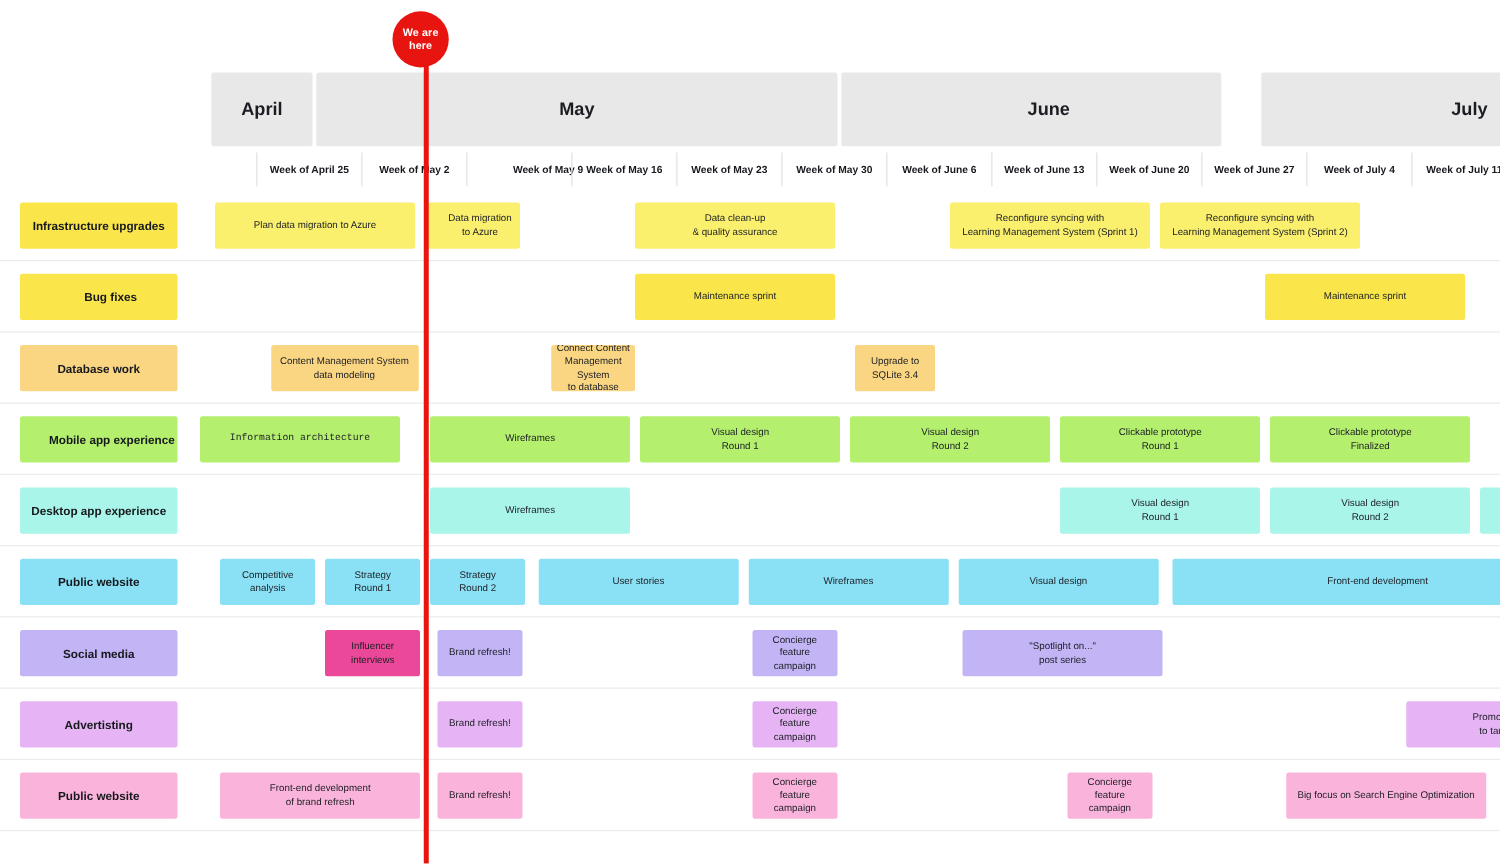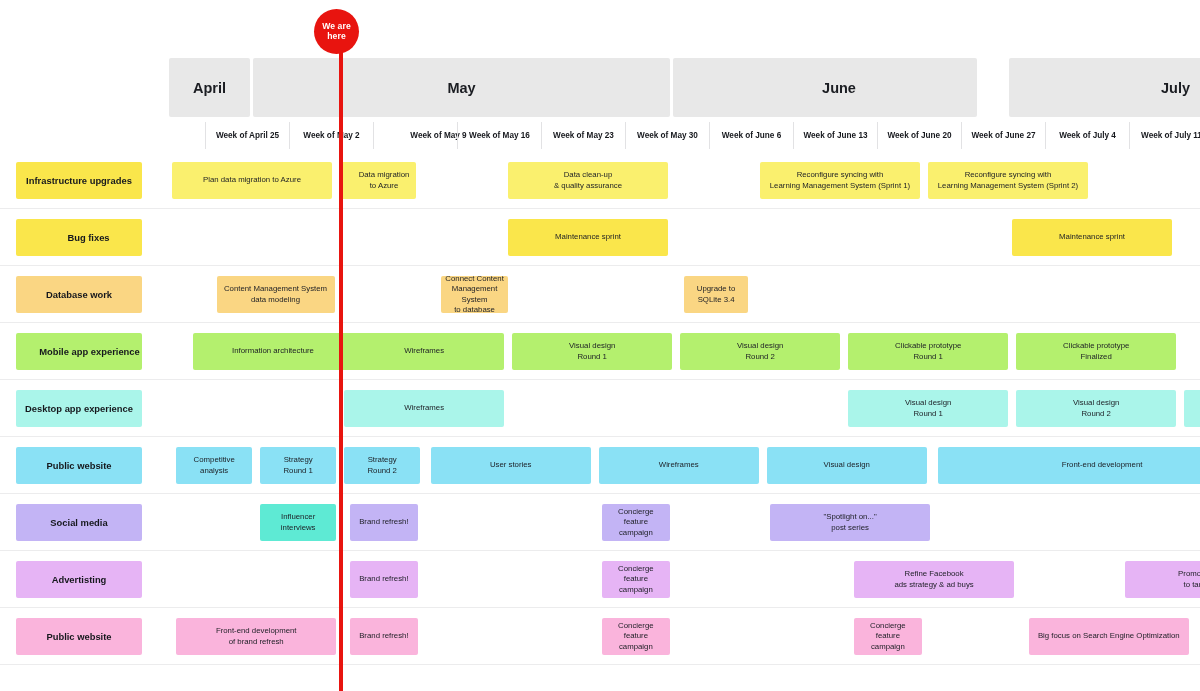--- a/index.html
+++ b/index.html
@@ -238,21 +238,21 @@
 data modeling</span></div>
         <div class="bar" style="left: 440.8px; width: 67.6px; background: rgb(250, 214, 131);"><span>Connect Content
 Management System
 to database</span></div>
         <div class="bar" style="left: 684.4px; width: 63.4px; background: rgb(250, 214, 131);"><span>Upgrade to SQLite 3.4</span></div>
       </div>
       <div class="row">
         <div class="row-label" style="background: rgb(180, 240, 110); padding-left: 21px;">
           <span>Mobile app experience</span>
         </div>
-        <div class="bar" style="left: 193px; width: 160px; background: rgb(180, 240, 110);"><span>Information architecture</span></div>
+        <div class="bar" style="left: 160px; width: 160px; background: rgb(180, 240, 110); font-family: Liberation Mono, monospace;"><span>Information architecture</span></div>
         <div class="bar" style="left: 344.2px; width: 160px; background: rgb(180, 240, 110);"><span>Wireframes</span></div>
         <div class="bar" style="left: 512.2px; width: 160px; background: rgb(180, 240, 110);"><span>Visual design
 Round 1</span></div>
         <div class="bar" style="left: 680.2px; width: 160px; background: rgb(180, 240, 110);"><span>Visual design
 Round 2</span></div>
         <div class="bar" style="left: 848.2px; width: 160px; background: rgb(180, 240, 110);"><span>Clickable prototype
 Round 1</span></div>
         <div class="bar" style="left: 1016.2px; width: 160px; background: rgb(180, 240, 110);"><span>Clickable prototype
 Finalized</span></div>
       </div>
@@ -278,37 +278,35 @@
 Round 2</span></div>
         <div class="bar" style="left: 430.72px; width: 160px; background: rgb(138, 225, 245);"><span>User stories</span></div>
         <div class="bar" style="left: 598.72px; width: 160px; background: rgb(138, 225, 245);"><span>Wireframes</span></div>
         <div class="bar" style="left: 766.72px; width: 160px; background: rgb(138, 225, 245);"><span>Visual design</span></div>
         <div class="bar" style="left: 938.08px; width: 328px; background: rgb(138, 225, 245);"><span>Front-end development</span></div>
       </div>
       <div class="row">
         <div class="row-label" style="background: rgb(195, 180, 245);">
           <span>Social media</span>
         </div>
-        <div class="bar" style="left: 260.2px; width: 76px; background: #5eead4; justify-content: center;"><span>Influencer
+        <div class="bar" style="left: 260.2px; width: 76px; background: #ec4899; justify-content: center;"><span>Influencer
 interviews</span></div>
         <div class="bar" style="left: 350.08px; width: 67.6px; background: rgb(195, 180, 245);"><span>Brand refresh!</span></div>
         <div class="bar" style="left: 602.08px; width: 67.6px; background: rgb(195, 180, 245);"><span>Concierge feature
 campaign</span></div>
         <div class="bar" style="left: 770.08px; width: 160px; background: rgb(195, 180, 245);"><span>"Spotlight on..."
 post series</span></div>
       </div>
       <div class="row">
         <div class="row-label" style="background: rgb(230, 180, 245);">
           <span>Advertisting</span>
         </div>
         <div class="bar" style="left: 350.08px; width: 67.6px; background: rgb(230, 180, 245);"><span>Brand refresh!</span></div>
         <div class="bar" style="left: 602.08px; width: 67.6px; background: rgb(230, 180, 245);"><span>Concierge feature
 campaign</span></div>
-        <div class="bar" style="left: 854.08px; width: 160px; background: rgb(230, 180, 245);"><span>Refine Facebook
-ads strategy &amp; ad buys</span></div>
         <div class="bar" style="left: 1125.4px; width: 160px; background: rgb(230, 180, 245);"><span>Promote Enterp
 to targeted a</span></div>
       </div>
       <div class="row">
         <div class="row-label" style="background: rgb(250, 180, 220);">
           <span>Public website</span>
         </div>
         <div class="bar" style="left: 176.2px; width: 160px; background: rgb(250, 180, 220);"><span>Front-end development
 of brand refresh</span></div>
         <div class="bar" style="left: 350.08px; width: 67.6px; background: rgb(250, 180, 220);"><span>Brand refresh!</span></div>

